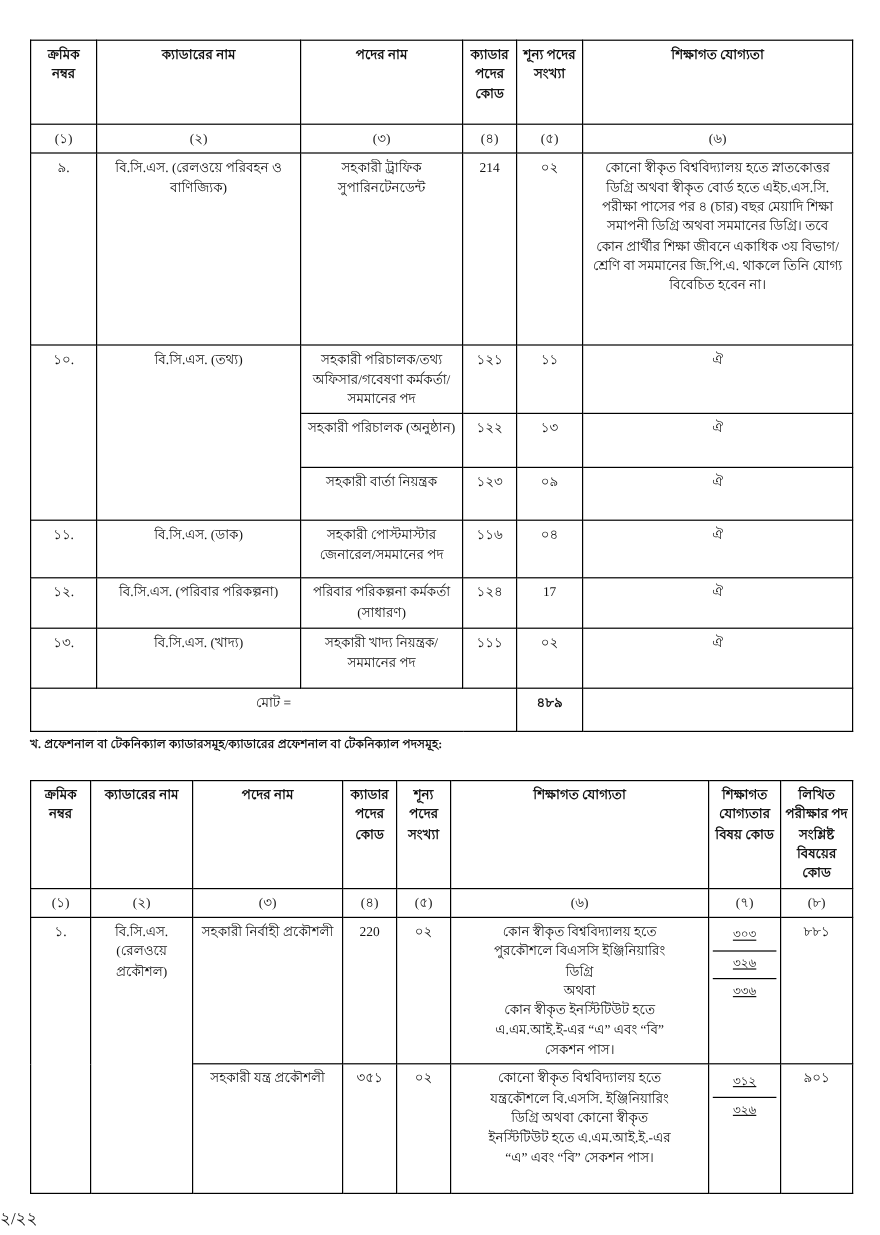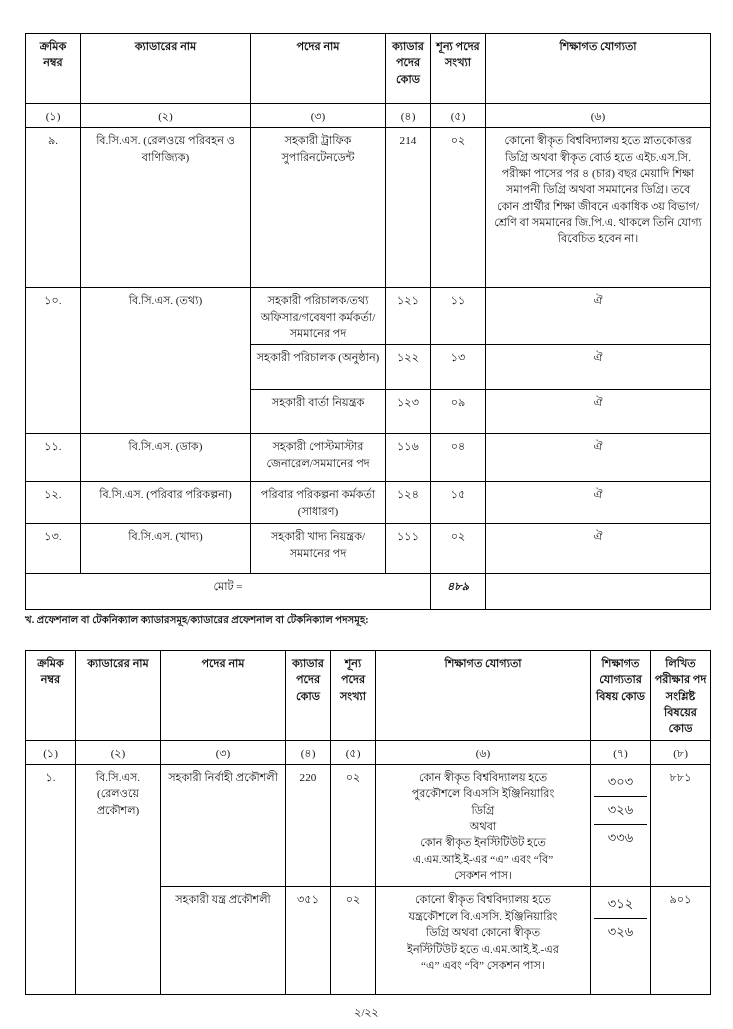--- a/index.html
+++ b/index.html
@@ -54,21 +54,20 @@
   td.total {
     font-weight: normal;
     vertical-align: middle;
     font-size: 12.5px;
     text-align: center;
   }
   td.total-val {
     font-weight: bold;
     vertical-align: middle;
     font-size: 12px;
-    font-style: italic;
   }
   td.nopad { padding: 0; }
 
   
   #table-cadre-general {
     left: 25px;
     top: 33px;
     width: 685px;
   }
   
@@ -85,31 +84,31 @@
     font-size: 10px;
     font-weight: bold;
     color: #111;
     letter-spacing: 0.1px;
   }
   .page-number {
     position: absolute;
     left: 0;
     top: 1004px;
     width: 733px;
-    text-align: center;
-    font-size: 11px;
+    font-size: 14px;
     color: #111;
   }
 
   
   .stack { display: block; }
   .stack > div {
     border-bottom: 1.2px solid #000;
     padding: 4px 2px 4px 2px;
-    font-size: 13px;
+    font-size: 10px;
+    text-decoration: underline;
   }
   .stack > div:last-child { border-bottom: none; }
 
   .qual-block { display: block; }
   .qual-block .line { display: block; text-align: center; }
 </style>
 </head>
 <body>
 
 <div class="page">
@@ -180,21 +179,21 @@
         <td>১১৬</td>
         <td>০৪</td>
         <td class="ditto">ঐ</td>
       </tr>
 
       <tr>
         <td class="num" style="height:34px">১২.</td>
         <td class="left">বি.সি.এস. (পরিবার পরিকল্পনা)</td>
         <td>পরিবার পরিকল্পনা কর্মকর্তা (সাধারণ)</td>
         <td>১২৪</td>
-        <td>১৫</td>
+        <td>17</td>
         <td class="ditto">ঐ</td>
       </tr>
 
       <tr>
         <td class="num" style="height:42px">১৩.</td>
         <td class="left">বি.সি.এস. (খাদ্য)</td>
         <td>সহকারী খাদ্য নিয়ন্ত্রক/সমমানের পদ</td>
         <td>১১১</td>
         <td>০২</td>
         <td class="ditto">ঐ</td>

